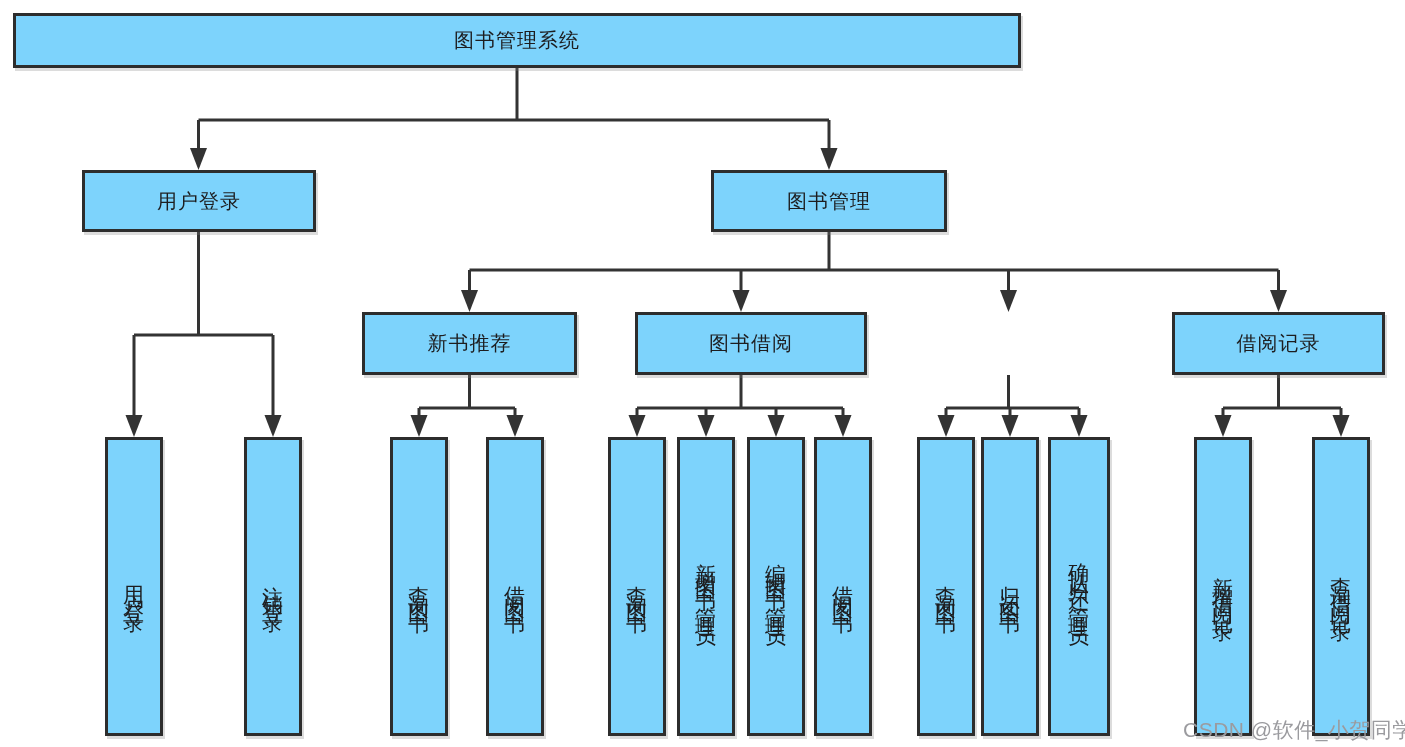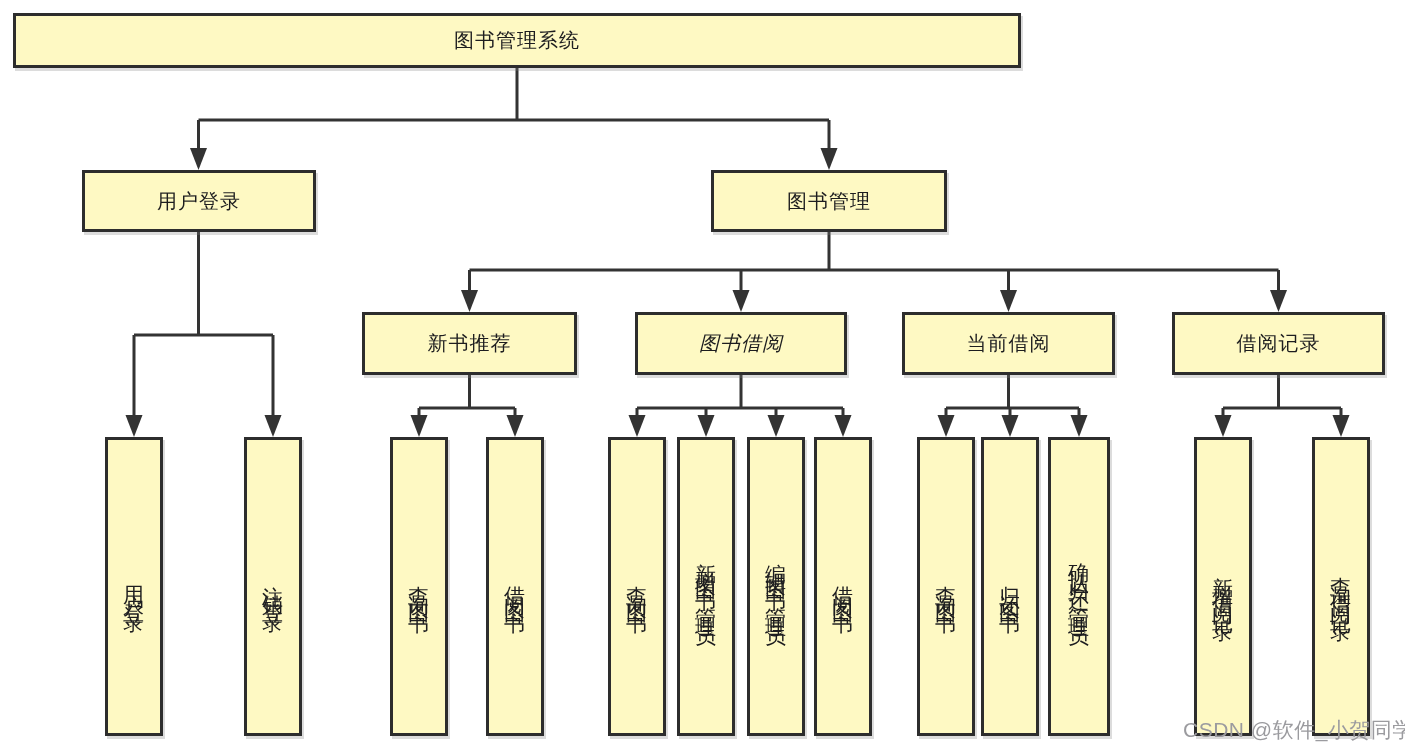--- a/index.html
+++ b/index.html
@@ -13,21 +13,21 @@
     overflow: hidden;
   }
   .wires {
     position: absolute;
     left: 0; top: 0;
     width: 1405px; height: 747px;
     pointer-events: none;
   }
   .node {
     position: absolute;
-    background: #fef9c3;
+    background: #7dd3fc;
     border: 3px solid #2d2d2d;
     box-shadow: 2px 3px 0 rgba(130,130,130,0.28);
     display: flex;
     align-items: center;
     justify-content: center;
     color: #1d1d1f;
     z-index: 2;
   }
   .node.h {
     font-size: 20px;
@@ -111,25 +111,22 @@
   <div class="node h" style="left:82px; top:170px; width:234px; height:62px;">
     <span>用户登录</span>
   </div>
   <div class="node h" style="left:362px; top:312px; width:215px; height:63px;">
     <span>新书推荐</span>
   </div>
 
   <div class="node h" style="left:711px; top:170px; width:236px; height:62px;">
     <span>图书管理</span>
   </div>
-  <div class="node h" style="left:635px; top:312px; width:212px; height:63px;font-style:italic;">
+  <div class="node h" style="left:635px; top:312px; width:232px; height:63px;">
     <span>图书借阅</span>
-  </div>
-  <div class="node h" style="left:902px; top:312px; width:213px; height:63px;">
-    <span>当前借阅</span>
   </div>
   <div class="node h" style="left:1172px; top:312px; width:213px; height:63px;">
     <span>借阅记录</span>
   </div>
 
   <div class="node leaf" style="left:105px;">
     <span class="vtext">用户登录</span>
   </div>
   <div class="node leaf" style="left:244px;">
     <span class="vtext">注销登录</span>

